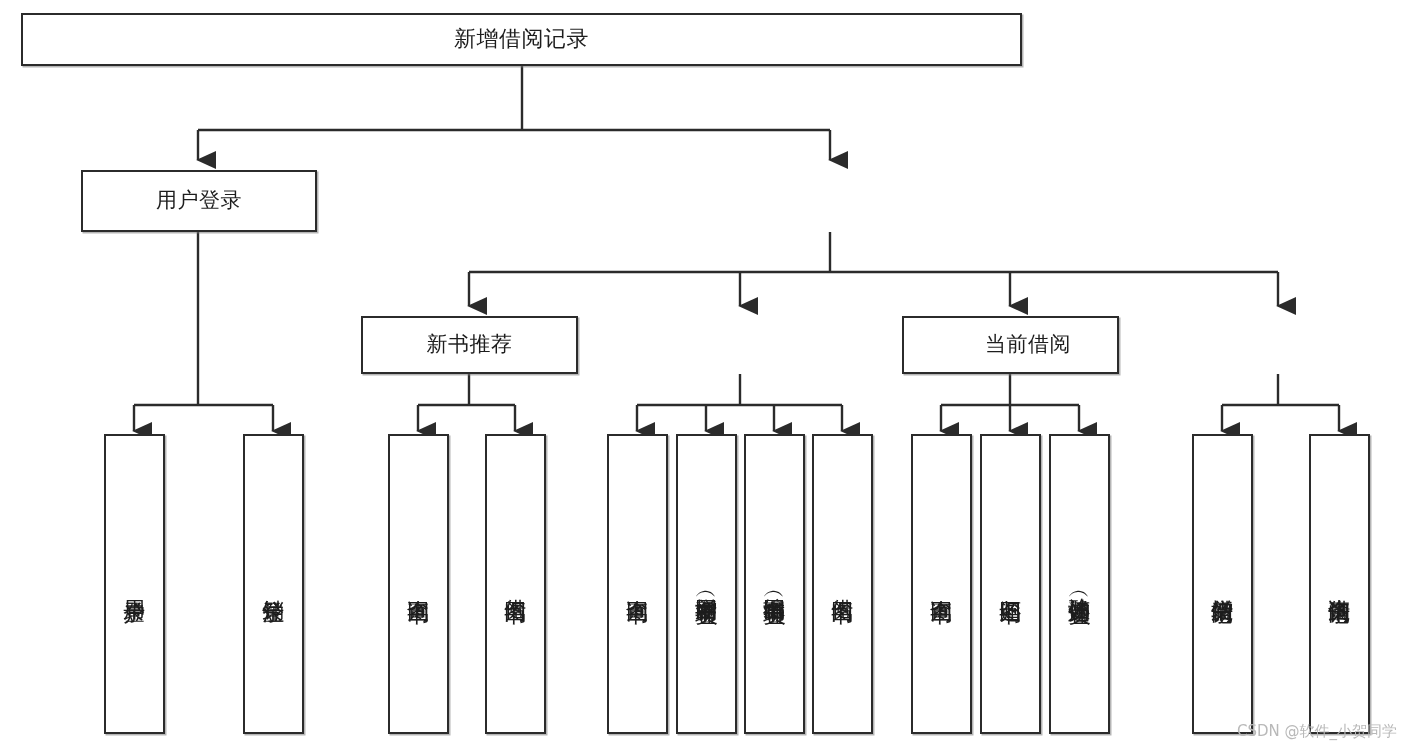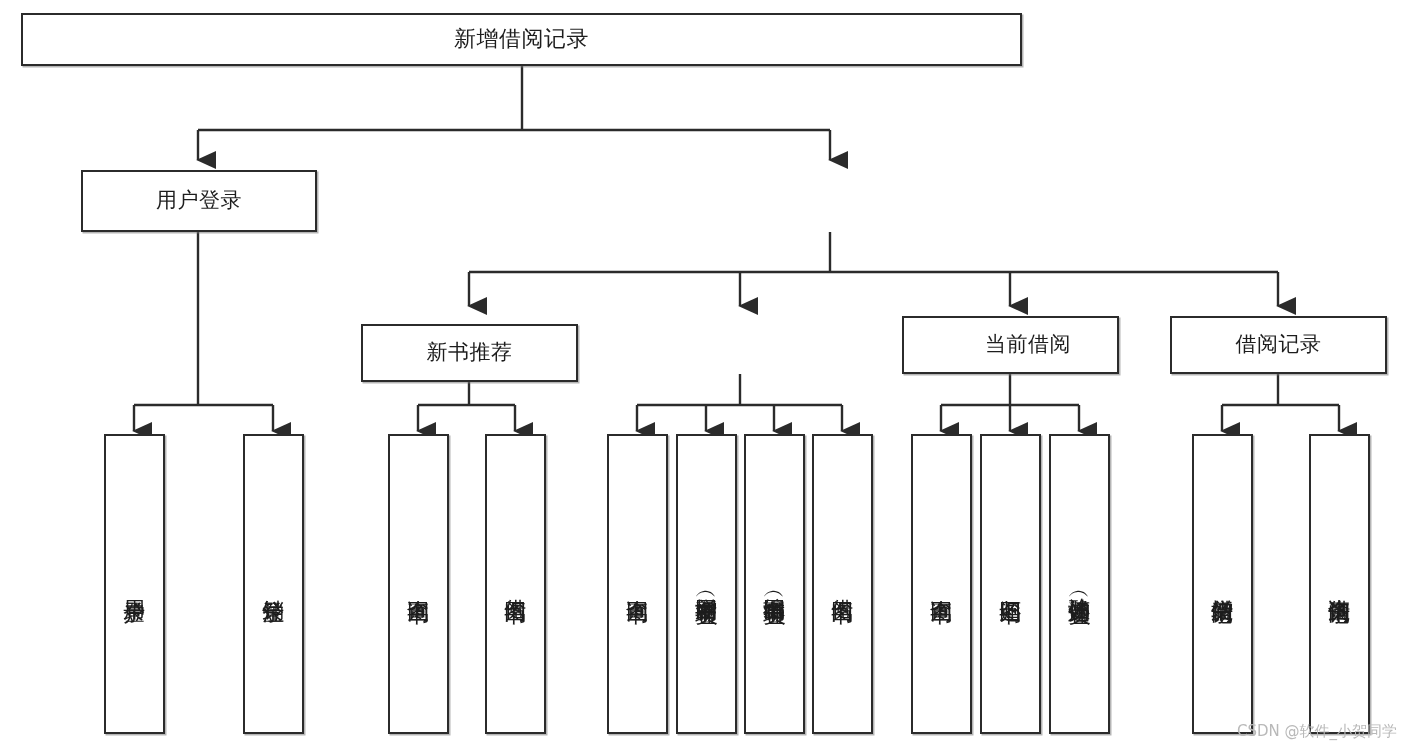--- a/index.html
+++ b/index.html
@@ -129,28 +129,25 @@
   </svg>
 
   <div class="node root horiz" style="left:21px; top:13px; width:1001px; height:53px;">
     <span class="lbl">新增借阅记录</span>
   </div>
 
   <div class="node horiz" style="left:81px; top:170px; width:236px; height:62px;">
     <span class="lbl">用户登录</span>
   </div>
 
-  <div class="node horiz" style="left:361px; top:316px; width:217px; height:58px;margin-top:8px;">
+  <div class="node horiz" style="left:361px; top:316px; width:217px; height:58px;">
     <span class="lbl">新书推荐</span>
   </div>
   <div class="node horiz" style="left:902px; top:316px; width:217px; height:58px;padding-left:35px;">
     <span class="lbl">当前借阅</span>
-  </div>
-  <div class="node horiz" style="left:1170px; top:316px; width:217px; height:58px;">
-    <span class="lbl">借阅记录</span>
   </div>
 
   <div class="node vert" style="left:104px; top:434px; width:61px; height:300px;">
     <span class="lbl">用户登录</span>
   </div>
   <div class="node vert" style="left:243px; top:434px; width:61px; height:300px;">
     <span class="lbl">注销登录</span>
   </div>
 
   <div class="node vert" style="left:388px; top:434px; width:61px; height:300px;">

